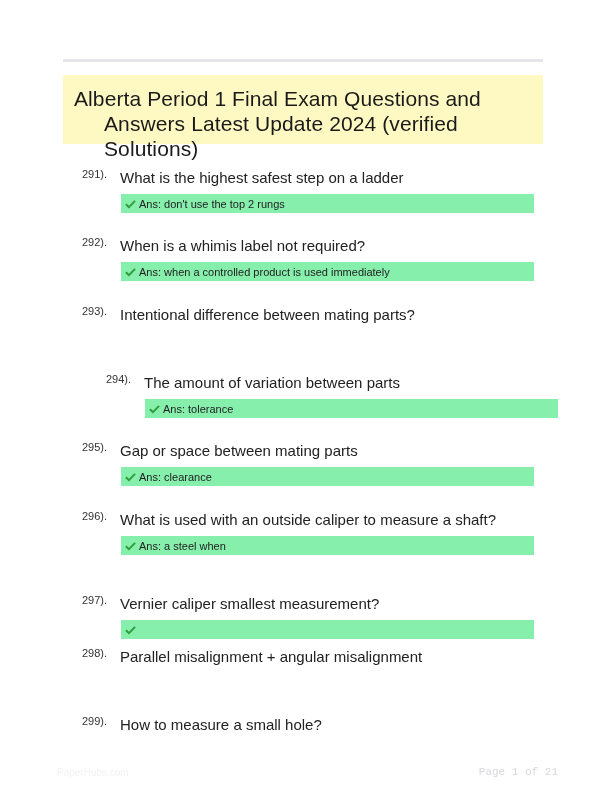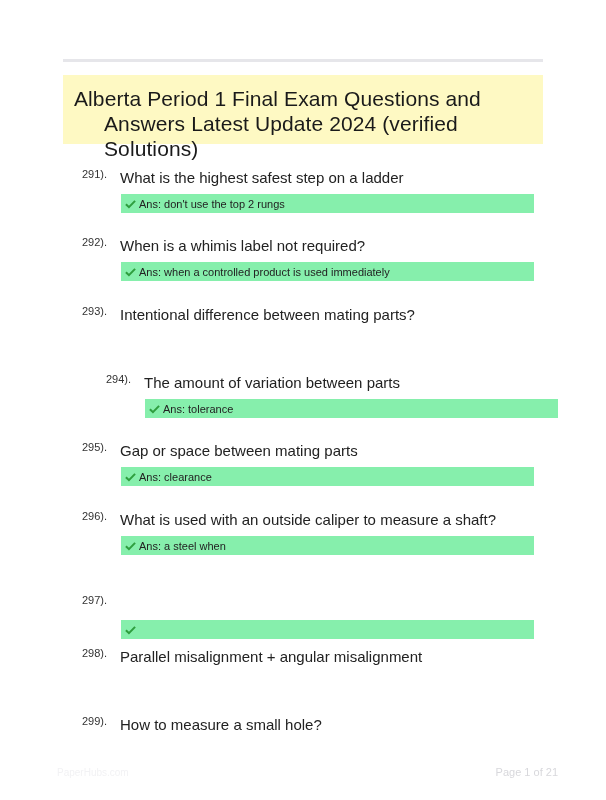--- a/index.html
+++ b/index.html
@@ -95,21 +95,21 @@
       top: 767px;
       font-size: 10px;
       color: #f2f2f4;
     }
     .footer-right {
       position: absolute;
       right: 48px;
       top: 766px;
       font-size: 11px;
       color: #d8d8dc;
-      font-family: Liberation Sans, sans-serif;
+      font-family: Liberation Mono, monospace;
     }
   </style>
 </head>
 <body>
 
 <div class="top-rule"></div>
 
 <div class="title-box">
   <h1>
     <span class="title-line1">Alberta Period 1 Final Exam Questions and</span>
@@ -174,20 +174,21 @@
     <div class="ans-box">
       <svg class="check-icon" viewBox="0 0 12 10">
           <path d="M1 5.2 L4.3 8.4 L11 1.6" fill="none" stroke="#2e9e3e" stroke-width="2.2"></path>
         </svg>
       <span>Ans: a steel when</span>
     </div>
   </div>
 
   <div class="qa-item" style="top:566px;margin-top:28px;">
     <span class="q-num">297).</span>
+    <span class="q-text">Vernier caliper smallest measurement?</span>
     <div class="ans-box">
       <svg class="check-icon" viewBox="0 0 12 10">
           <path d="M1 5.2 L4.3 8.4 L11 1.6" fill="none" stroke="#2e9e3e" stroke-width="2.2"></path>
         </svg>
     </div>
   </div>
 
   <div class="qa-item" style="top:647px;">
     <span class="q-num">298).</span>
     <span class="q-text">Parallel misalignment + angular misalignment</span>

